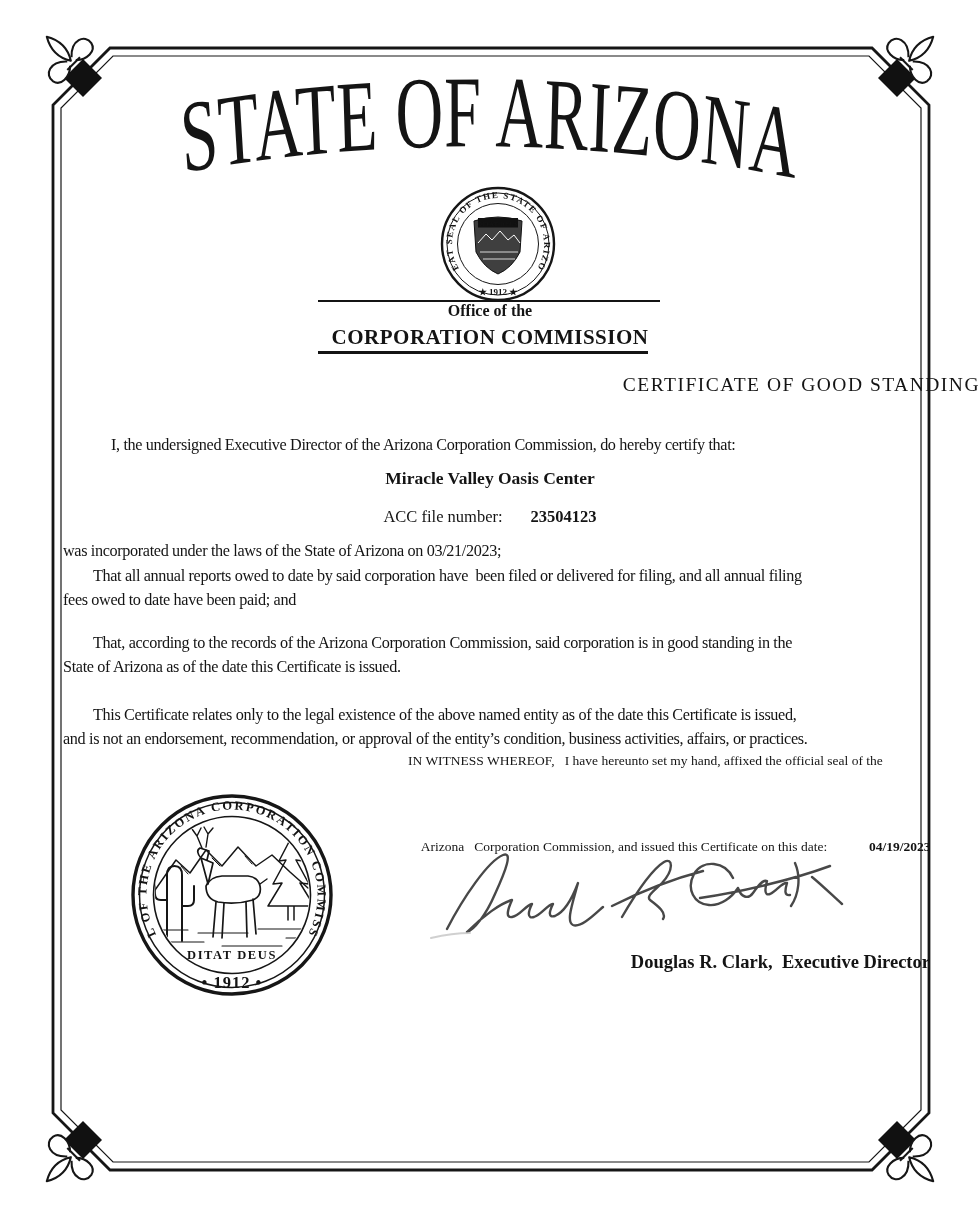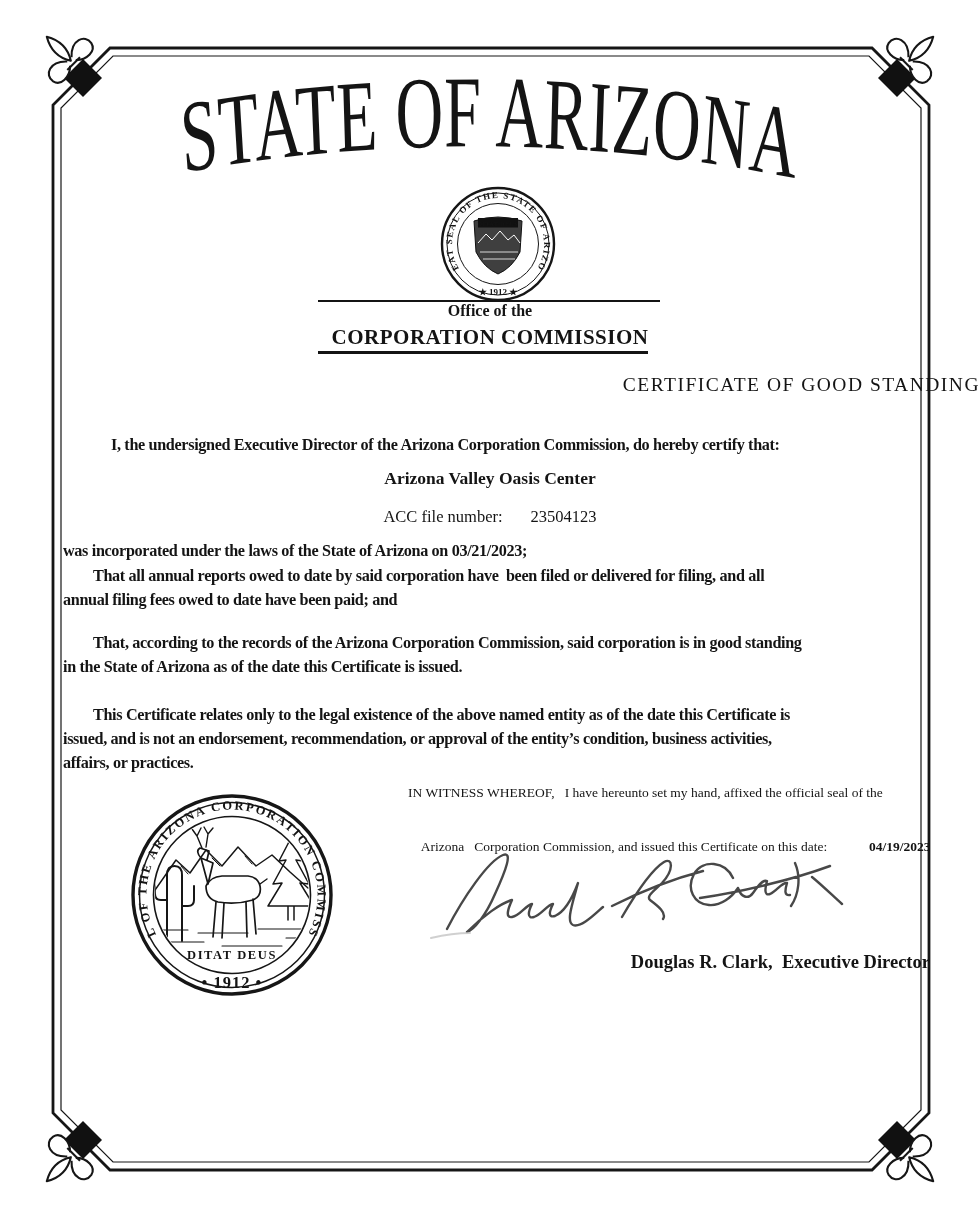--- a/index.html
+++ b/index.html
@@ -4,31 +4,31 @@
 <style>
   html,body{margin:0;padding:0;background:#fff;}
   .page{position:relative;width:980px;height:1228px;background:#ffffff;
         font-family:"Liberation Serif",serif;color:#141414;overflow:hidden;}
   .abs{position:absolute;}
   .centered{left:0;right:0;text-align:center;}
   .rule{position:absolute;background:#141414;}
   .office-1{top:302px;font-weight:bold;font-size:16px;}
   .office-2{top:325px;font-weight:bold;font-size:21px;letter-spacing:0.5px;}
   .doc-title{top:374px;font-size:19.5px;letter-spacing:1.5px;text-align:right;}
-  .body-text{left:63px;width:746px;font-size:16.2px;letter-spacing:-0.35px;line-height:24px;white-space:pre-wrap;font-weight:bold;}
+  .body-text{left:63px;width:746px;font-size:16.2px;letter-spacing:-0.35px;line-height:24px;white-space:pre-wrap;}
   .intro{top:433px;text-indent:48px;}
   .entity{top:468px;font-weight:bold;font-size:17.5px;}
   .acc-line{top:507px;font-size:16.5px;}
-  .acc-num{margin-left:28px;}
+  .acc-num{margin-left:28px;font-weight:bold;}
   .incorp{top:539px;}
   .para-annual{top:564px;text-indent:30px;}
   .para-good{top:631px;text-indent:30px;}
   .para-disc{top:703px;text-indent:30px;}
   .witness{left:408px;width:530px;font-size:13.5px;white-space:pre;line-height:27px;}
-  .witness-1{top:779px;font-family:Liberation Serif, serif;}
+  .witness-1{top:747px;font-family:Liberation Serif, serif;}
   .witness-2{top:806px;}
   .issue-date{font-weight:bold;margin-left:35px;}
   .sig-name{left:400px;top:952px;width:530px;text-align:right;font-weight:bold;font-size:18.5px;white-space:pre;}
   svg text{font-family:"Liberation Serif",serif;fill:#141414;}
 </style>
 </head>
 <body>
 
 <div class="page">
 
@@ -128,21 +128,21 @@
   <div class="rule" style="left:318px;top:300px;width:342px;height:2px;"></div>
   <div class="rule" style="left:318px;top:351px;width:330px;height:2.5px;"></div>
 
   <div class="abs centered office-1">Office of the</div>
   <div class="abs centered office-2">CORPORATION COMMISSION</div>
 
   <div class="abs centered doc-title">CERTIFICATE OF GOOD STANDING</div>
 
   <div class="abs body-text intro">I, the undersigned Executive Director of the Arizona Corporation Commission, do hereby certify that:</div>
 
-  <div class="abs centered entity">Arizona Valley Oasis Center</div>
+  <div class="abs centered entity">Miracle Valley Oasis Center</div>
 
   <div class="abs centered acc-line">
     <span>ACC file number:</span><span class="acc-num">23504123</span>
   </div>
 
   <div class="abs body-text incorp">was incorporated under the laws of the State of Arizona on 03/21/2023;</div>
 
   <div class="abs body-text para-annual">That all annual reports owed to date by said corporation have  been filed or delivered for filing, and all annual filing fees owed to date have been paid; and</div>
 
   <div class="abs body-text para-good">That, according to the records of the Arizona Corporation Commission, said corporation is in good standing in the State of Arizona as of the date this Certificate is issued.</div>

